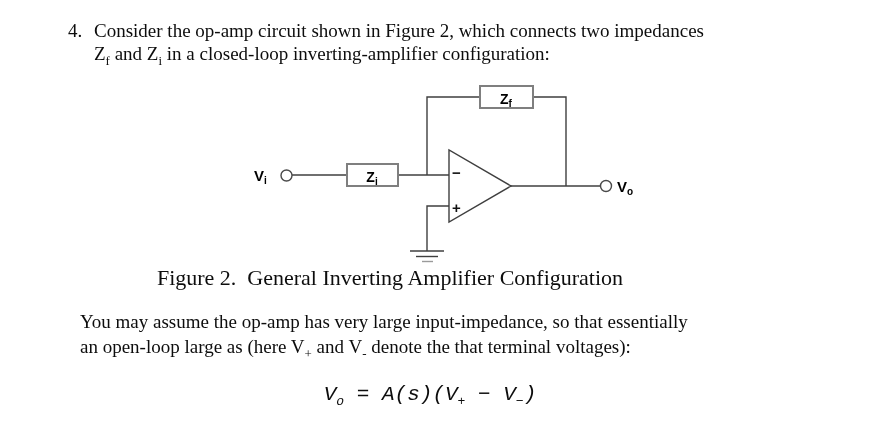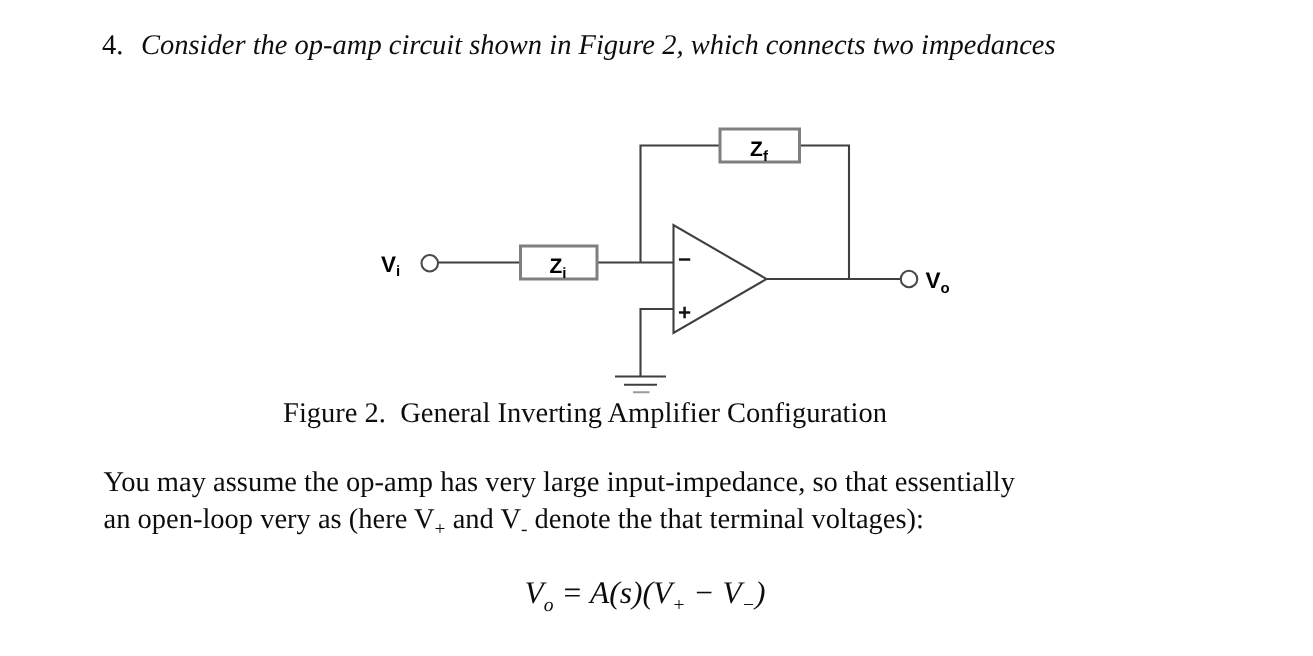--- a/index.html
+++ b/index.html
@@ -17,21 +17,21 @@
   
   .problem {
     position: absolute;
     left: 68px;
     top: 19px;
     display: flex;
     font-size: 19px;
     line-height: 23px;
   }
   .problem .num { width: 26px; flex: 0 0 26px; }
-  .problem .ptext { width: 730px; font-style: italic; }
+  .problem .ptext { width: 730px; }
   sub.tsub { font-size: 68%; line-height: 0; }
 
   
   .circuit-svg { position: absolute; left: 240px; top: 80px; }
   .wire { stroke: #3f3f3f; stroke-width: 1.4; fill: none; }
   .wire-light { stroke: #9a9a9a; }
   .zbox { fill: #ffffff; stroke: #7f7f7f; stroke-width: 2; }
   .opamp { fill: #ffffff; stroke: #3f3f3f; stroke-width: 1.4; }
   .term { fill: #ffffff; stroke: #4a4a4a; stroke-width: 1.4; }
   .clabel {
@@ -49,54 +49,56 @@
     fill: #111111;
   }
 
   
   .caption {
     position: absolute;
     left: 130px;
     top: 265px;
     width: 520px;
     text-align: center;
-    font-size: 19px;
+    font-size: 22px;
   }
 
   
   .para {
     position: absolute;
-    left: 69px;
+    left: 80px;
     top: 309px;
     width: 740px;
     font-size: 19px;
     line-height: 25px;
   }
 
   
   .equation {
     position: absolute;
     left: 280px;
     top: 383px;
     width: 300px;
     text-align: center;
     font-size: 21px;
     font-style: italic;
+    font-family: Liberation Mono, monospace;
   }
   .equation sub { font-size: 62%; line-height: 0; }
 </style>
 </head>
 <body>
 
 <div class="page">
 
   <div class="problem">
     <span class="num">4.</span>
     <div class="ptext">
       <div class="pre">Consider the op-amp circuit shown in Figure 2, which connects two impedances</div>
+      <div class="pre"><span>Z</span><sub class="tsub">f</sub><span> and </span><span>Z</span><sub class="tsub">i</sub><span> in a closed-loop inverting-amplifier configuration:</span></div>
     </div>
   </div>
 
   <svg class="circuit-svg" width="420" height="195" viewBox="240 80 420 195">
 
     <polyline class="wire" points="427,175 427,97 480,97"></polyline>
     <polyline class="wire" points="533,97 566,97 566,186"></polyline>
 
     <line class="wire" x1="292" y1="175" x2="347" y2="175"></line>
     <line class="wire" x1="398" y1="175" x2="449" y2="175"></line>
@@ -128,18 +130,18 @@
     <text class="clabel clabel-lg" x="617" y="192"><tspan>V</tspan><tspan class="csub" dy="3">o</tspan></text>
 
     <text class="sign" x="452" y="178">−</text>
     <text class="sign" x="452" y="213">+</text>
   </svg>
 
   <div class="caption pre">Figure 2.  General Inverting Amplifier Configuration</div>
 
   <div class="para">
     <div class="pre">You may assume the op-amp has very large input-impedance, so that essentially</div>
-    <div class="pre"><span>an open-loop very as (here V</span><sub class="tsub">+</sub><span> and V</span><sub class="tsub">-</sub><span> denote the that terminal voltages):</span></div>
+    <div class="pre"><span>an open-loop large as (here V</span><sub class="tsub">+</sub><span> and V</span><sub class="tsub">-</sub><span> denote the that terminal voltages):</span></div>
   </div>
 
   <div class="equation pre"><span>V</span><sub>o</sub><span> = </span><span>A(s)(V</span><sub>+</sub><span> − V</span><sub>−</sub><span>)</span></div>
 
 </div>
 
 </body></html>

